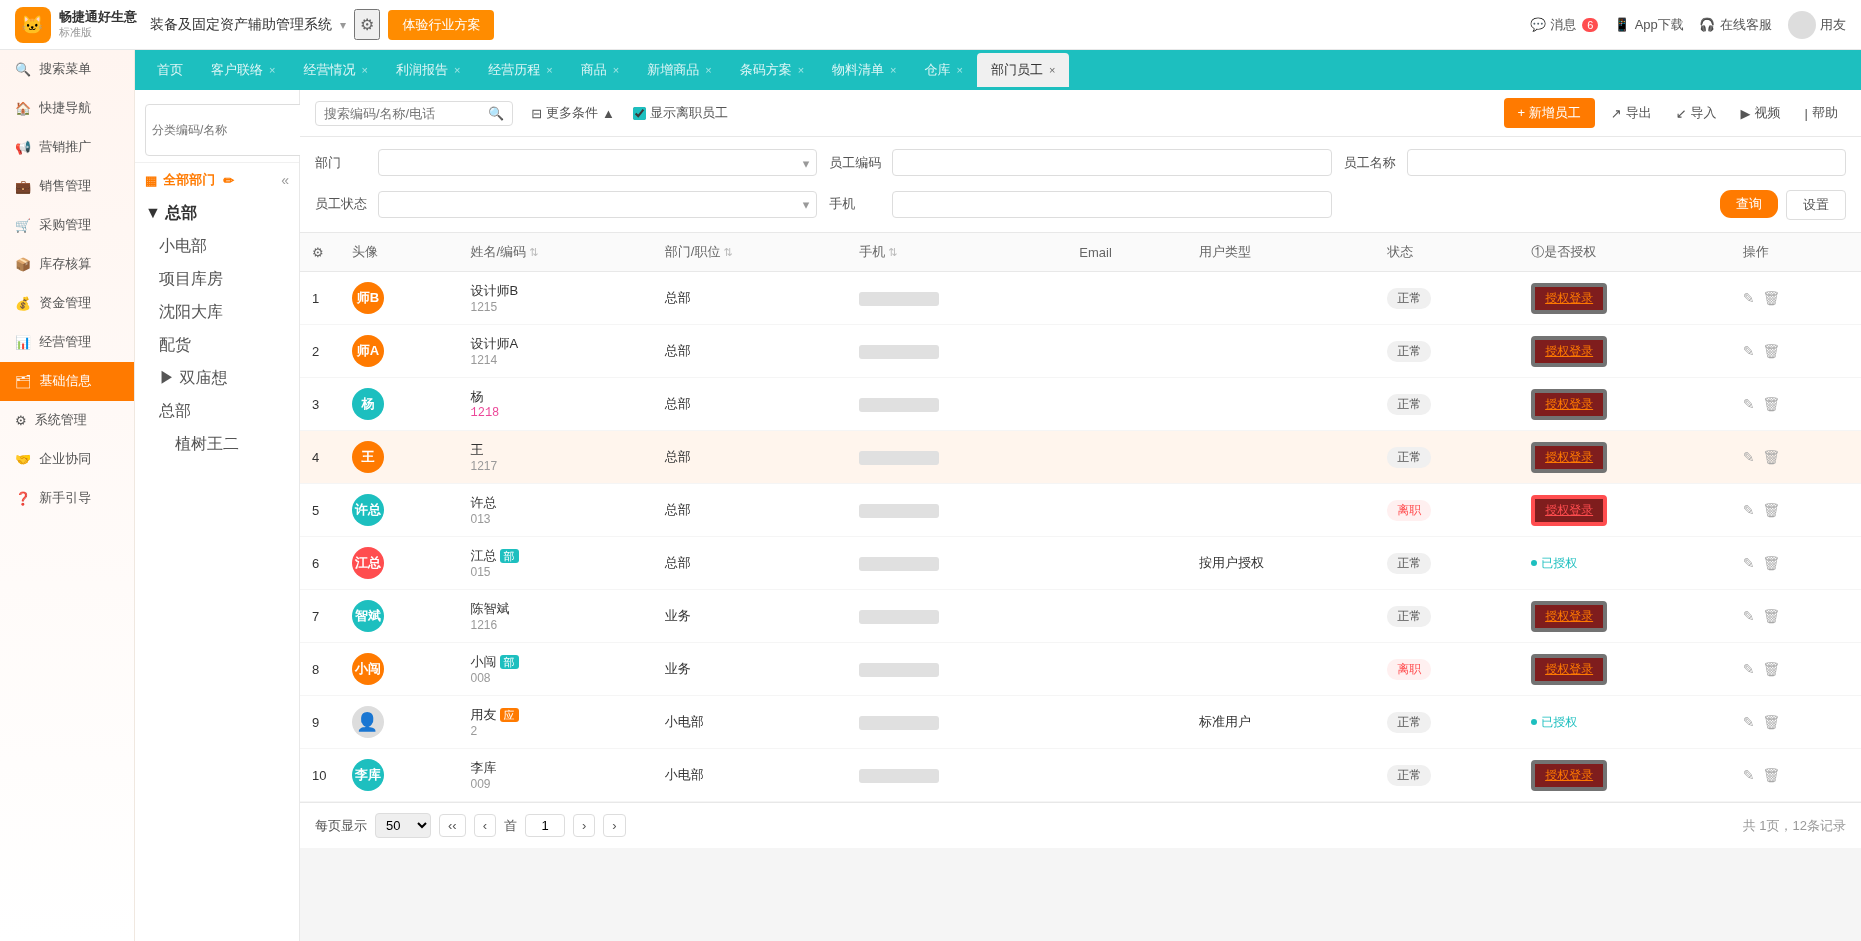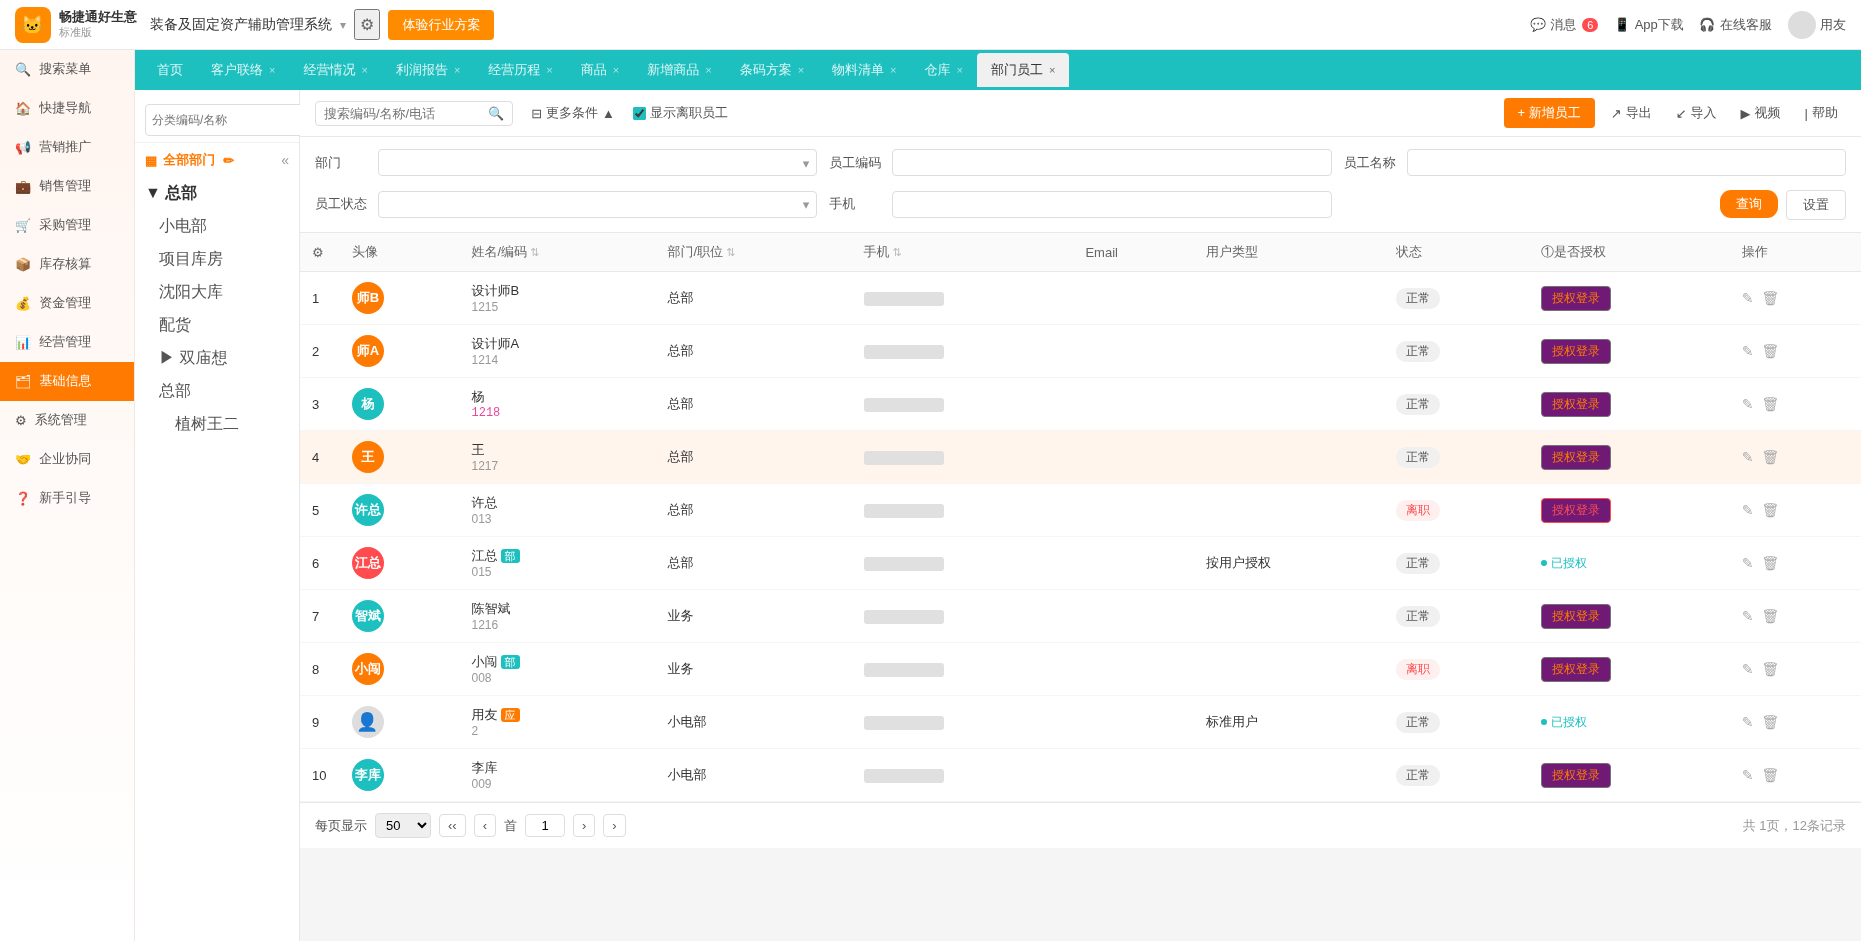--- a/index.html
+++ b/index.html
@@ -32,21 +32,21 @@
     .nav-tab.active { background: #f0f0f0; color: #333; }
     .nav-tab .close-x { font-size: 11px; opacity: 0.7; margin-left: 2px; }
 
     
     .main { margin-left: 135px; margin-top: 90px; padding: 0; }
 
     
     .content-wrapper { display: flex; }
     .dept-tree { width: 165px; min-width: 165px; background: #fff; border-right: 1px solid #e8e8e8; padding: 8px 0; min-height: calc(100vh - 90px); }
     .dept-search { display: flex; align-items: center; padding: 6px 10px; gap: 6px; border-bottom: 1px solid #f0f0f0; }
-    .dept-search input { border: 1px solid #ddd; border-radius: 4px; padding: 8px 6px; font-size: 12px; flex: 1; outline: none; }
+    .dept-search input { border: 1px solid #ddd; border-radius: 4px; padding: 18px 6px; font-size: 12px; flex: 1; outline: none; }
     .dept-all { display: flex; align-items: center; padding: 8px 10px; font-size: 13px; color: #ff7a00; font-weight: bold; gap: 6px; cursor: pointer; }
     .collapse-btn { background: none; border: none; cursor: pointer; color: #999; font-size: 14px; margin-left: auto; }
     .dept-node { padding: 6px 10px 6px 20px; font-size: 16px; color: #555; cursor: pointer; display: flex; align-items: center; gap: 4px; }
     .dept-node.parent { font-weight: bold; color: #333; padding-left: 10px; }
 
     
     .right-content { flex: 1; background: #f5f5f5; }
 
     
     .toolbar { background: #fff; padding: 8px 15px; border-bottom: 1px solid #e8e8e8; display: flex; align-items: center; gap: 10px; }
@@ -81,21 +81,21 @@
     .sort-icon { color: #bbb; font-size: 11px; }
 
     
     .avatar { width: 32px; height: 32px; border-radius: 50%; display: flex; align-items: center; justify-content: center; color: white; font-size: 13px; font-weight: bold; }
 
     
     .status-normal { color: #555; background: #f0f0f0; border-radius: 10px; padding: 2px 10px; font-size: 12px; display: inline-block; }
     .status-resigned { color: #ff4d4f; background: #fff0f0; border-radius: 10px; padding: 2px 10px; font-size: 12px; display: inline-block; }
 
     
-    .auth-btn { border: 1px solid #737373; color: #ff7a00; background: #701a75; border-radius: 4px; padding: 3px 10px; font-size: 12px; cursor: pointer; }
+    .auth-btn { border: 4px solid #737373; color: #ff7a00; background: #7f1d1d; border-radius: 4px; padding: 3px 10px; font-size: 12px; cursor: pointer; text-decoration: underline; }
     .auth-btn.resigned { border-color: #ff4d4f; color: #ff4d4f; }
     .authorized { color: #1dbfbf; font-size: 12px; display: flex; align-items: center; gap: 4px; }
     .auth-dot { width: 6px; height: 6px; border-radius: 50%; background: #1dbfbf; display: inline-block; }
 
     
     .op-btns { display: flex; align-items: center; gap: 8px; color: #999; }
     .op-btn { cursor: pointer; font-size: 14px; color: #aaa; }
 
     
     .tag-dept { background: #1dbfbf; color: white; border-radius: 3px; padding: 1px 4px; font-size: 11px; margin-left: 3px; }

